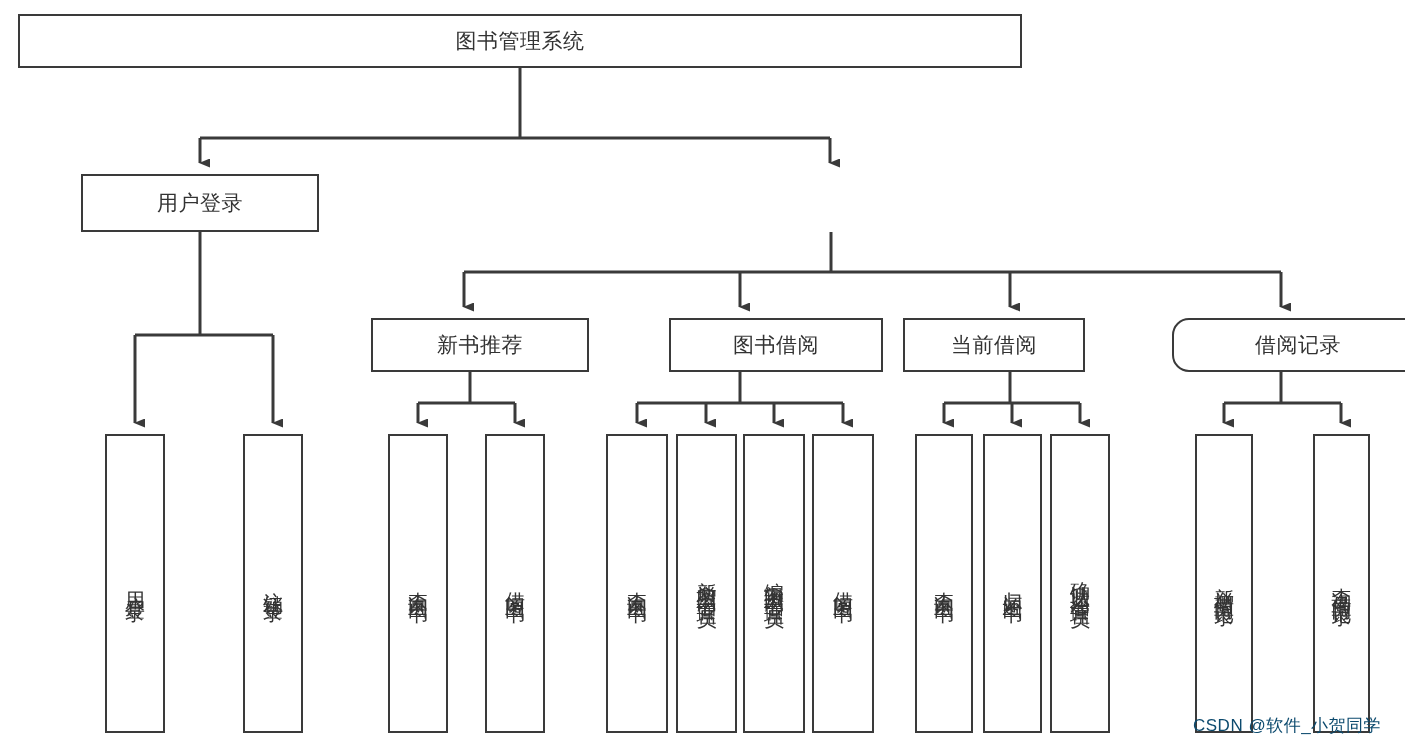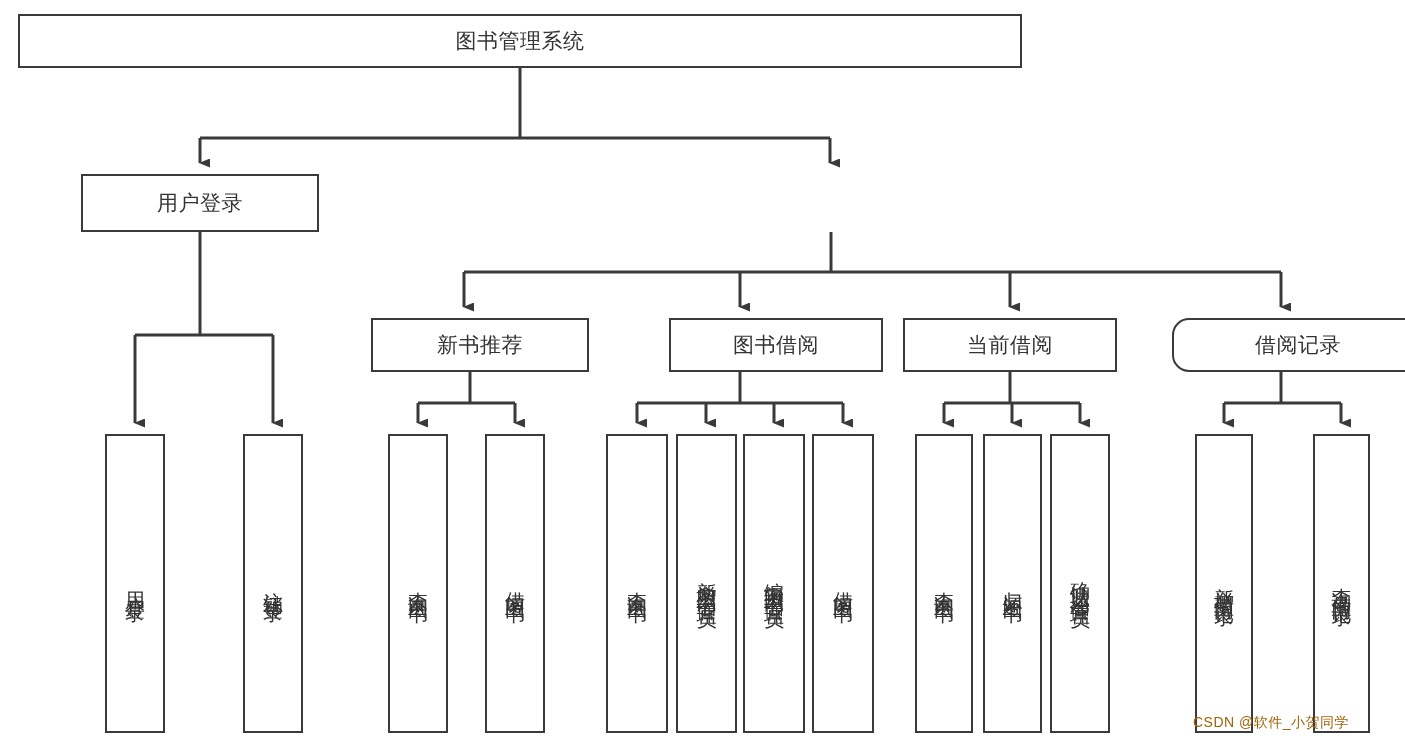--- a/index.html
+++ b/index.html
@@ -52,22 +52,22 @@
   .node.vertical .label {
     writing-mode: vertical-rl;
     text-orientation: upright;
     font-size: 20px;
     line-height: 1.35;
     letter-spacing: 4px;
     white-space: nowrap;
   }
   .watermark {
     position: absolute;
-    font-size: 14px;
-    color: #a16207;
+    font-size: 17px;
+    color: #0c4a6e;
     white-space: nowrap;
     letter-spacing: 0.5px;
   }
 </style>
 </head>
 <body>
 
 <div id="diagram-root">
 
   <svg class="connectors" viewBox="0 0 1405 747" xmlns="http://www.w3.org/2000/svg">
@@ -127,21 +127,21 @@
   <div class="node horizontal" style="left:81px; top:174px; width:238px; height:58px;">
     <span class="label">用户登录</span>
   </div>
 
   <div class="node horizontal" style="left:371px; top:318px; width:218px; height:54px;">
     <span class="label">新书推荐</span>
   </div>
   <div class="node horizontal" style="left:633px; top:318px; width:214px; height:54px;margin-left:36px;">
     <span class="label">图书借阅</span>
   </div>
-  <div class="node horizontal" style="left:903px; top:318px; width:214px; height:54px;">
+  <div class="node horizontal" style="left:903px; top:318px; width:182px; height:54px;">
     <span class="label">当前借阅</span>
   </div>
   <div class="node horizontal" style="left:1172px; top:318px; width:252px; height:54px;border-radius:17px;">
     <span class="label">借阅记录</span>
   </div>
 
   <div class="node vertical" style="left:105px; top:434px; width:60px; height:299px;">
     <span class="label">用户登录</span>
   </div>
   <div class="node vertical" style="left:243px; top:434px; width:60px; height:299px;">

